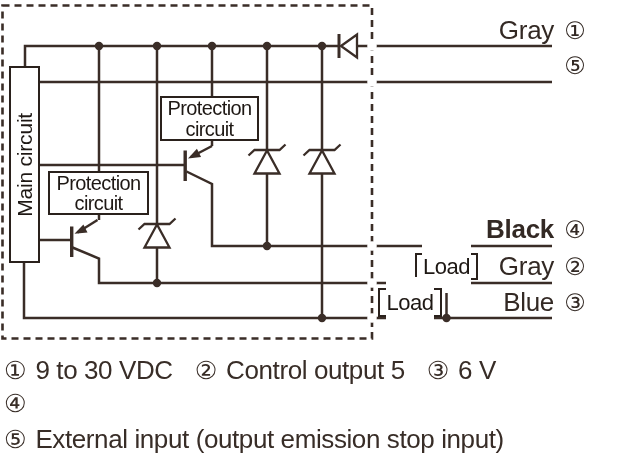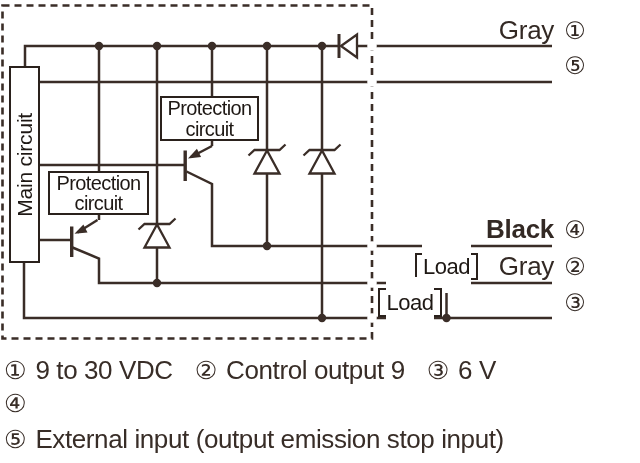--- a/index.html
+++ b/index.html
@@ -158,31 +158,32 @@
   <div class="wpin" style="top:18px;">①</div>
 
   <div class="wpin" style="top:53px;">⑤</div>
 
   <div class="wlabel" style="top:216px;font-weight:bold;">Black</div>
   <div class="wpin" style="top:217px;">④</div>
 
   <div class="wlabel" style="top:253px;">Gray</div>
   <div class="wpin" style="top:254px;">②</div>
 
+  <div class="wlabel" style="top:289px;">Blue</div>
   <div class="wpin" style="top:290px;">③</div>
 
   <div class="legend">
     <div class="legend-row">
       <span class="legend-item">
         <span class="pin">①</span>
         <span class="txt">9 to 30 VDC</span>
       </span>
       <span class="legend-item">
         <span class="pin">②</span>
-        <span class="txt">Control output 9</span>
+        <span class="txt">Control output 5</span>
       </span>
       <span class="legend-item">
         <span class="pin">③</span>
         <span class="txt">6 V</span>
       </span>
     </div>
     <div class="legend-row">
       <span class="legend-item">
         <span class="pin">④</span>
       </span>

